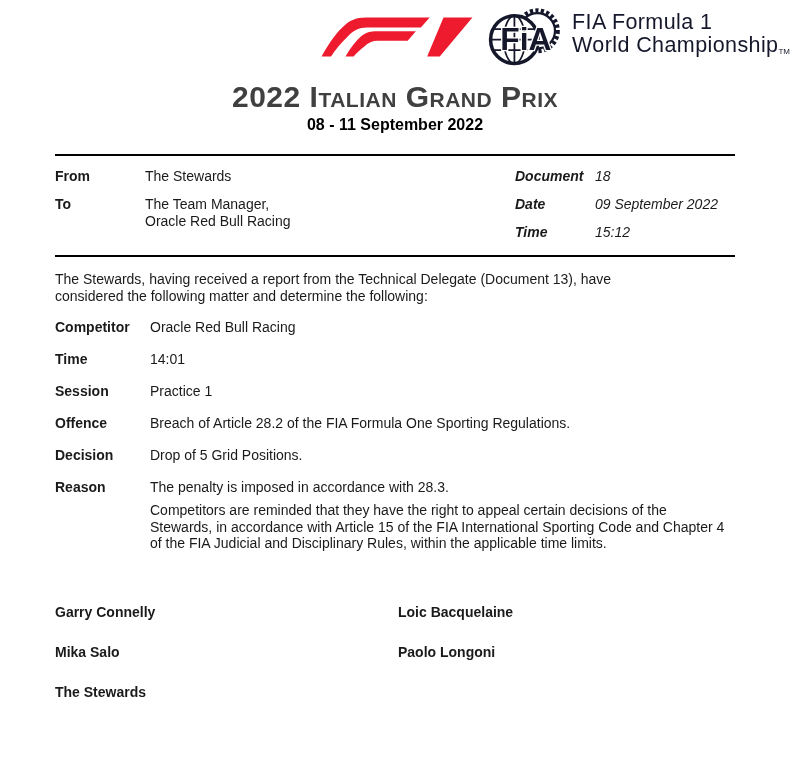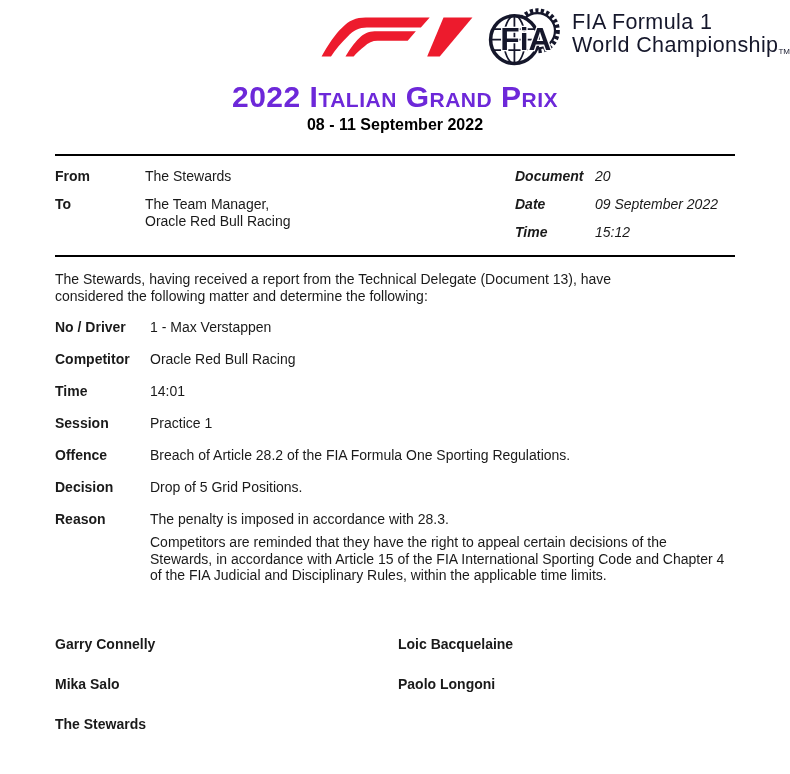--- a/index.html
+++ b/index.html
@@ -27,21 +27,21 @@
   }
   .wordmark .tm{font-size:8px;letter-spacing:0;vertical-align:-2px;}
   
   .title{
     margin-top:15px;
     text-align:center;
     font-size:30px;line-height:32px;
     font-weight:bold;
     font-variant:small-caps;
     letter-spacing:.5px;
-    color:#6d28d9;
+    color:#404040;
   }
   .subtitle{
     margin-top:2px;
     text-align:center;
     font-size:16px;line-height:20px;
     font-weight:bold;
     color:#000;
   }
   
   .meta{
@@ -125,40 +125,36 @@
       <div class="meta-row">
         <span class="meta-label">To</span>
         <span>
           <div>The Team Manager,</div>
           <div>Oracle Red Bull Racing</div>
         </span>
       </div>
       <div class="meta-right">
         <div class="meta-row">
           <span class="meta-label">Document</span>
-          <span>20</span>
+          <span>18</span>
         </div>
         <div class="meta-row">
           <span class="meta-label">Date</span>
           <span>09 September 2022</span>
         </div>
         <div class="meta-row">
           <span class="meta-label">Time</span>
           <span>15:12</span>
         </div>
       </div>
     </div>
 
     <div class="intro">The Stewards, having received a report from the Technical Delegate (Document 13), have considered the following matter and determine the following:</div>
 
     <div class="fields">
-      <div class="field-row">
-        <span class="field-label">No / Driver</span>
-        <span class="field-value">1 - Max Verstappen</span>
-      </div>
       <div class="field-row">
         <span class="field-label">Competitor</span>
         <span class="field-value">Oracle Red Bull Racing</span>
       </div>
       <div class="field-row">
         <span class="field-label">Time</span>
         <span class="field-value">14:01</span>
       </div>
       <div class="field-row">
         <span class="field-label">Session</span>

